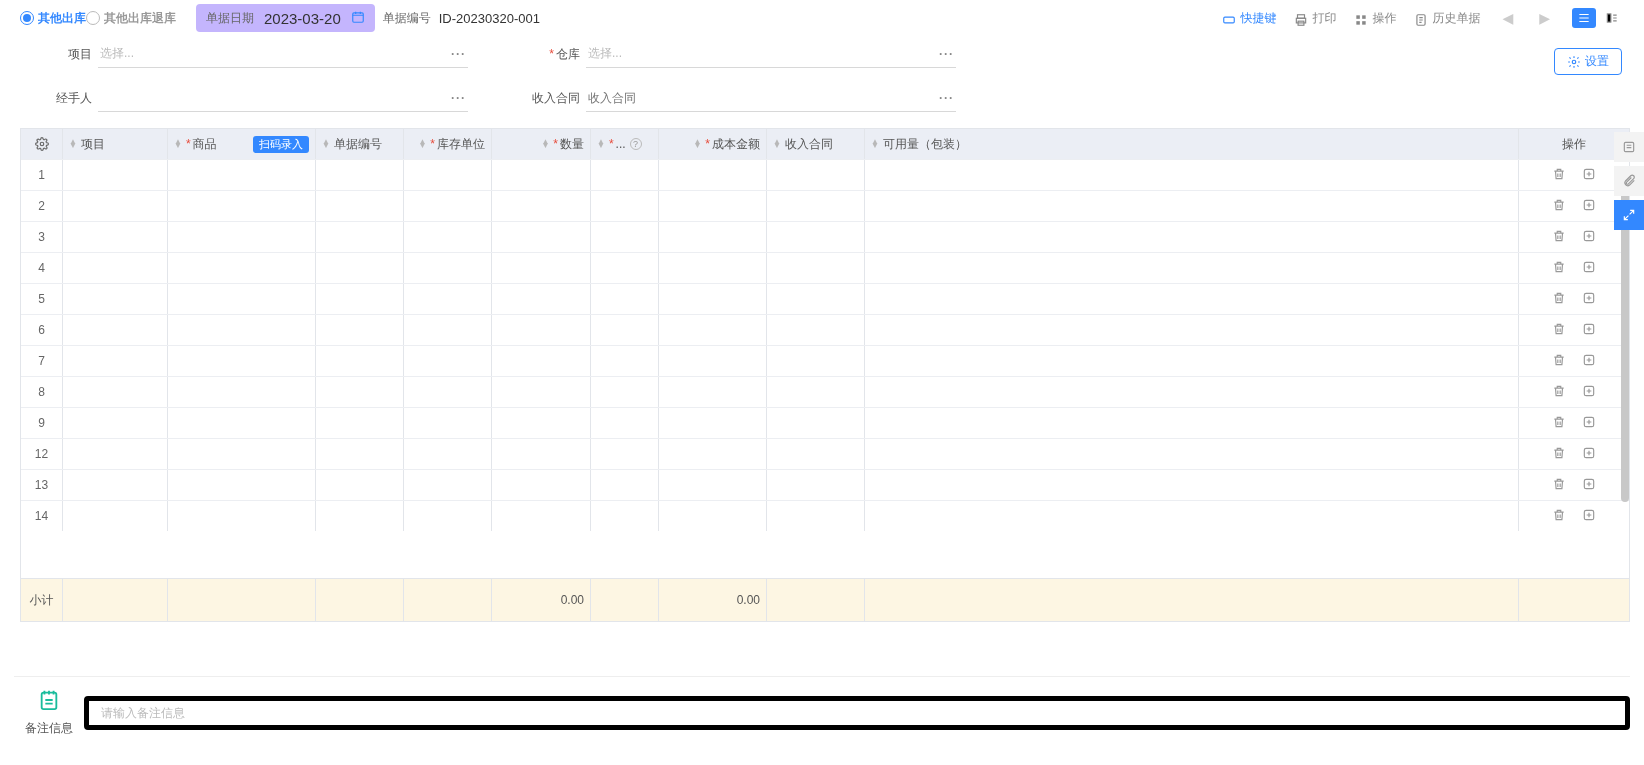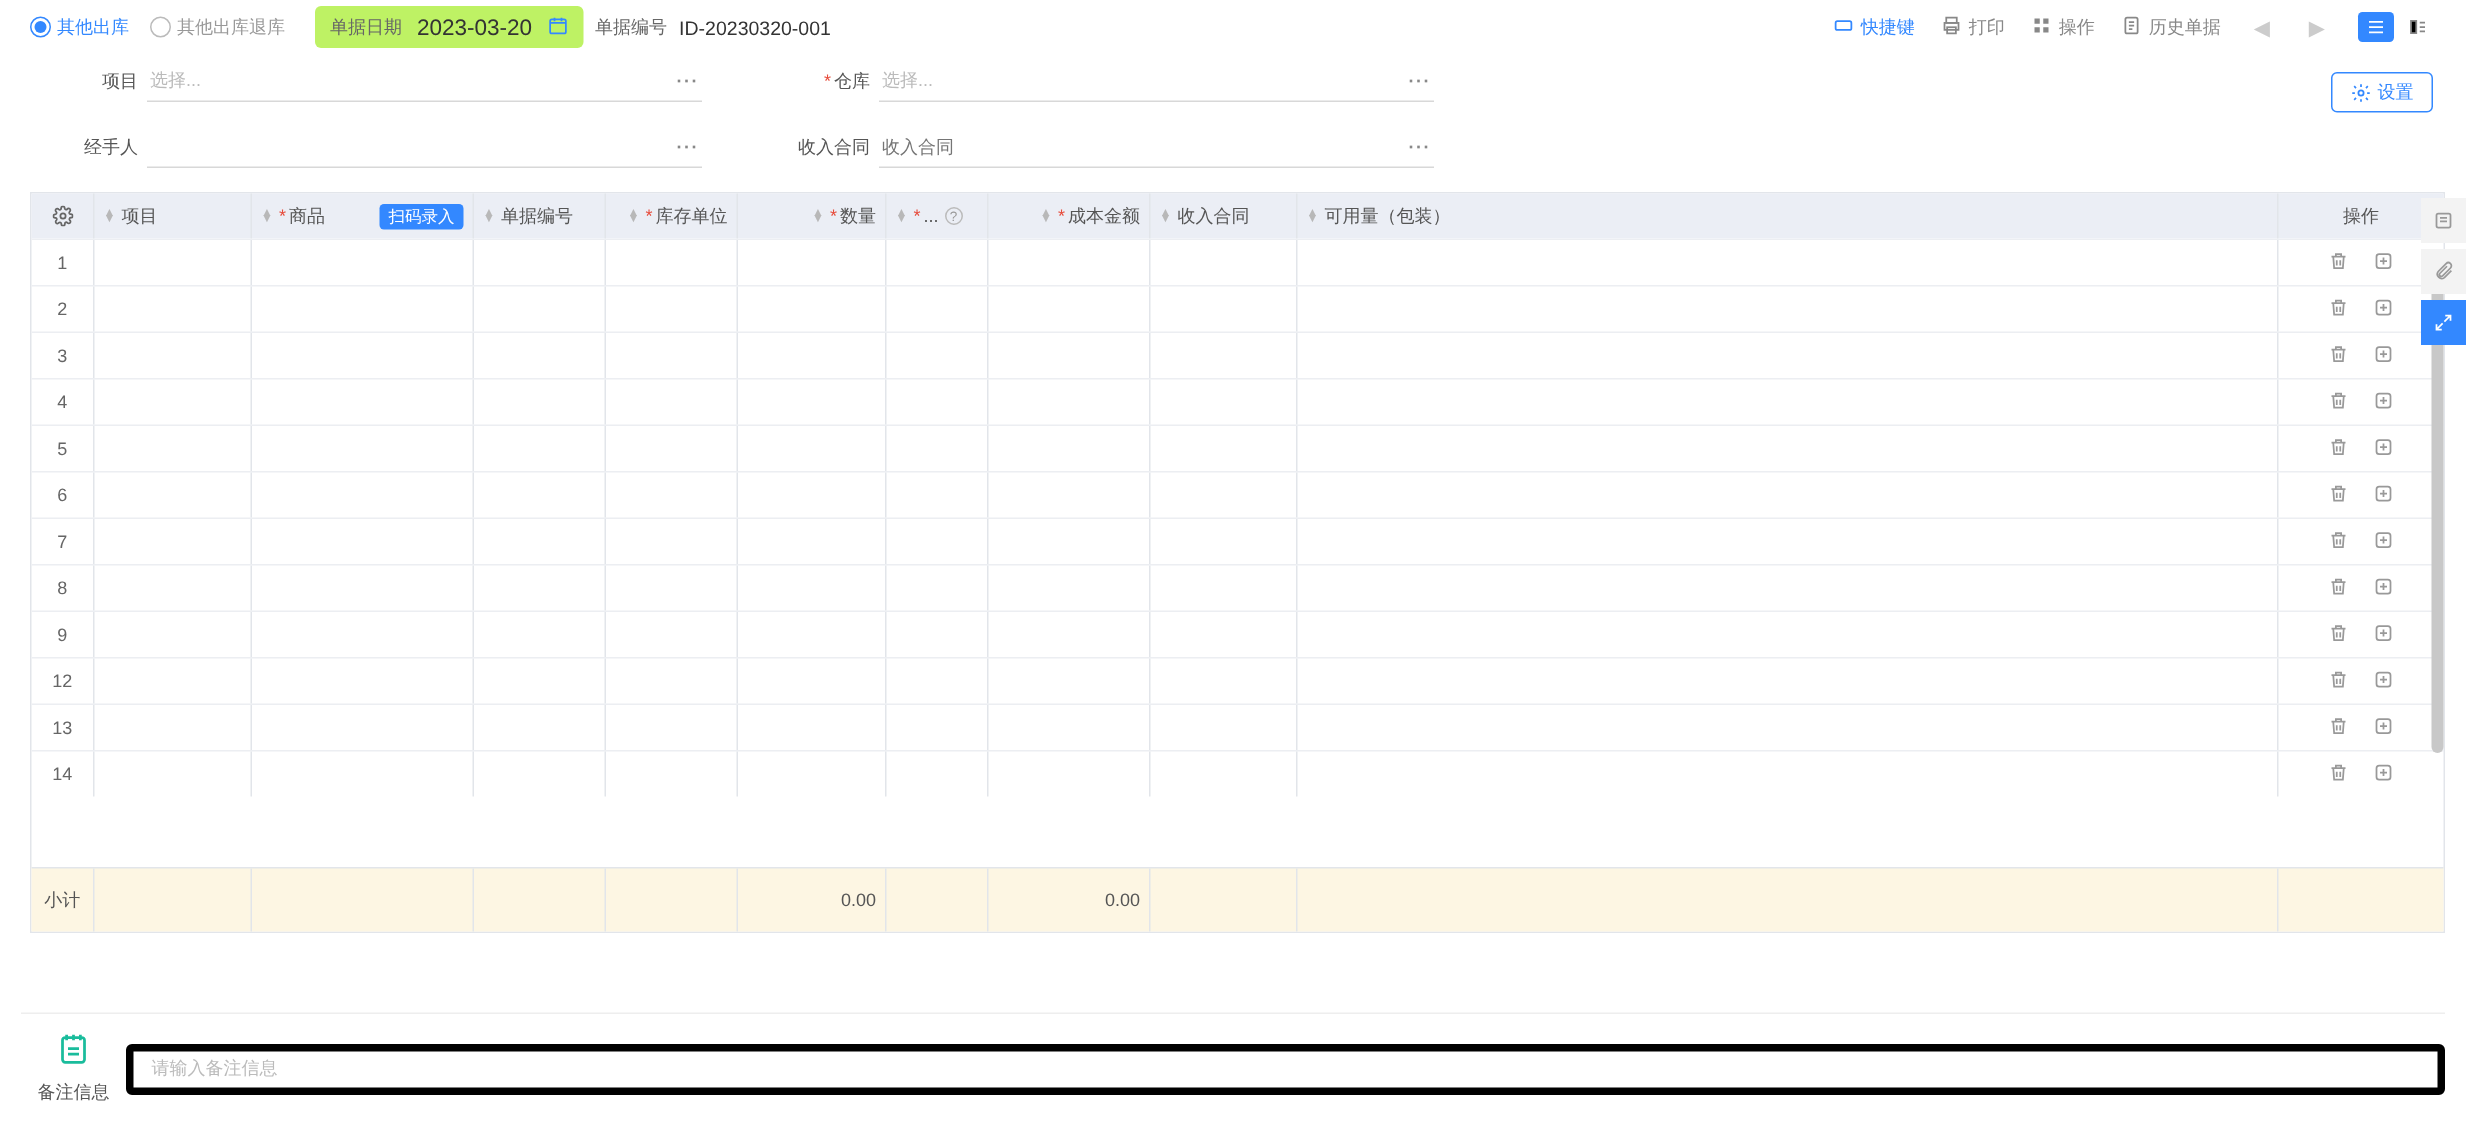--- a/index.html
+++ b/index.html
@@ -1,35 +1,35 @@
 <!DOCTYPE html>
 <html><head>
 <meta charset="utf-8">
 <style>
 * { box-sizing: border-box; margin: 0; padding: 0; }
 body { font-family: "Microsoft YaHei", Arial, sans-serif; font-size: 12px; color: #333; background: #fff; width: 1644px; height: 765px; overflow: hidden; position: relative; }
 
 
 .topbar { display: flex; align-items: center; height: 36px; padding: 0 20px; }
-.type-radios { display: flex; align-items: center; gap: 14px; margin-right: 20px; }
+.type-radios { display: flex; align-items: center; gap: 0; margin-right: 20px; font-weight: bold; }
 .radio-item { display: flex; align-items: center; gap: 4px; cursor: pointer; }
 .radio-circle { width: 14px; height: 14px; border-radius: 50%; border: 1px solid #bbb; display: inline-flex; align-items: center; justify-content: center; }
 .radio-circle.selected { border-color: #3388ff; }
 .radio-circle.selected::after { content: ""; width: 8px; height: 8px; border-radius: 50%; background: #3388ff; }
 .radio-label.sel { color: #3388ff; }
 .radio-label { color: #999; }
-.date-block { display: flex; align-items: center; background: #bef264; border-radius: 4px; padding: 0 10px; height: 28px; gap: 10px; margin-right: 8px; }
+.date-block { display: flex; align-items: center; background: #c4b5fd; border-radius: 4px; padding: 0 10px; height: 28px; gap: 10px; margin-right: 8px; }
 .date-block .lbl { color: #666; }
 .date-block .val { color: #333; font-size: 15px; }
 .cal-icon { color: #3388ff; font-size: 14px; }
 .num-block { display: flex; align-items: center; gap: 8px; color: #666; }
 .num-block .val { color: #333; font-size: 13px; }
 .spacer { flex: 1; }
 .right-actions { display: flex; align-items: center; gap: 18px; }
-.ra-item { display: flex; align-items: flex-start; gap: 4px; color: #888; cursor: pointer; }
+.ra-item { display: flex; align-items: flex-end; gap: 4px; color: #888; cursor: pointer; }
 .ra-item.blue { color: #3388ff; }
 .nav-btn { color: #ccc; padding: 0 4px; cursor: pointer; font-size: 14px; }
 .view-toggles { display: flex; gap: 4px; }
 .view-btn { width: 24px; height: 20px; border-radius: 3px; display: flex; align-items: center; justify-content: center; color: #888; cursor: pointer; font-size: 12px; }
 .view-btn.active { background: #3388ff; color: #fff; }
 
 
 .form-rows { padding: 4px 20px 0; }
 .form-row { display: flex; gap: 40px; margin-bottom: 16px; }
 .field { display: flex; align-items: center; }

